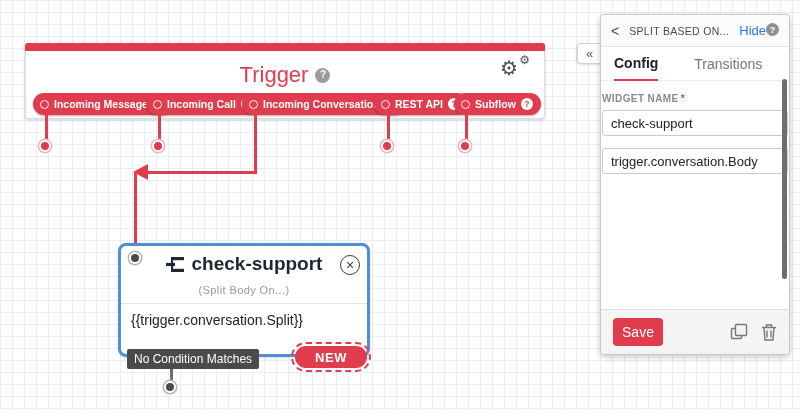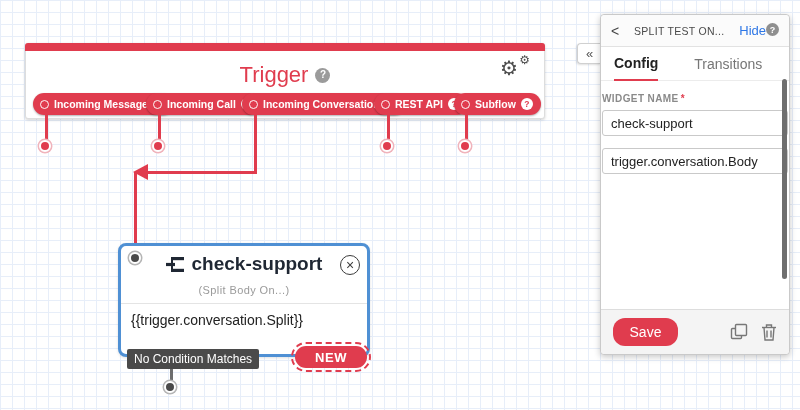--- a/index.html
+++ b/index.html
@@ -152,22 +152,22 @@
   .panel-scrollbar{
     position:absolute;right:2px;top:64px;width:5px;height:200px;
     background:#6e6e6e;border-radius:3px;cursor:pointer;
   }
   .panel-footer{
     position:absolute;left:0;right:0;bottom:0;height:45px;background:#f4f4f4;
     border-top:1px solid #ddd;border-radius:0 0 4px 4px;
     display:flex;align-items:center;padding:0 12px;
   }
   .save-btn{
-    width:65px;height:28px;background:var(--accent-red);color:#fff;border:none;
-    border-radius:12px;font-family:"Liberation Sans",sans-serif;font-size:14px;cursor:pointer;
+    width:50px;height:28px;background:var(--accent-red);color:#fff;border:none;
+    border-radius:4px;font-family:"Liberation Sans",sans-serif;font-size:14px;cursor:pointer;
   }
   .footer-icons{margin-left:auto;display:flex;align-items:center;gap:13px;}
   .footer-icons svg{display:block;cursor:pointer;}
 
   .collapse-tab{
     position:absolute;left:577px;top:43px;width:24px;height:21px;
     background:#fff;border:1px solid #d0d0d0;border-right:none;border-radius:4px 0 0 4px;
     box-shadow:-1px 1px 2px rgba(0,0,0,.12);z-index:4;
     display:flex;align-items:center;justify-content:center;
     font-size:13px;color:#555;cursor:pointer;
@@ -255,21 +255,21 @@
 
   <div class="new-outer">
     <div class="new-btn">NEW</div>
   </div>
 
   <div class="collapse-tab">«</div>
 
   <div class="panel">
     <div class="panel-header">
       <span class="panel-back">&lt;</span>
-      <span class="panel-title">SPLIT TEST ON...</span>
+      <span class="panel-title">SPLIT BASED ON...</span>
       <span class="panel-hide">
         <span class="panel-hide-label">Hide</span>
         <span class="help-circle-sm">?</span>
       </span>
     </div>
     <div class="panel-tabs">
       <span class="tab active">Config</span>
       <span class="tab inactive">Transitions</span>
     </div>
     <div class="panel-body">

